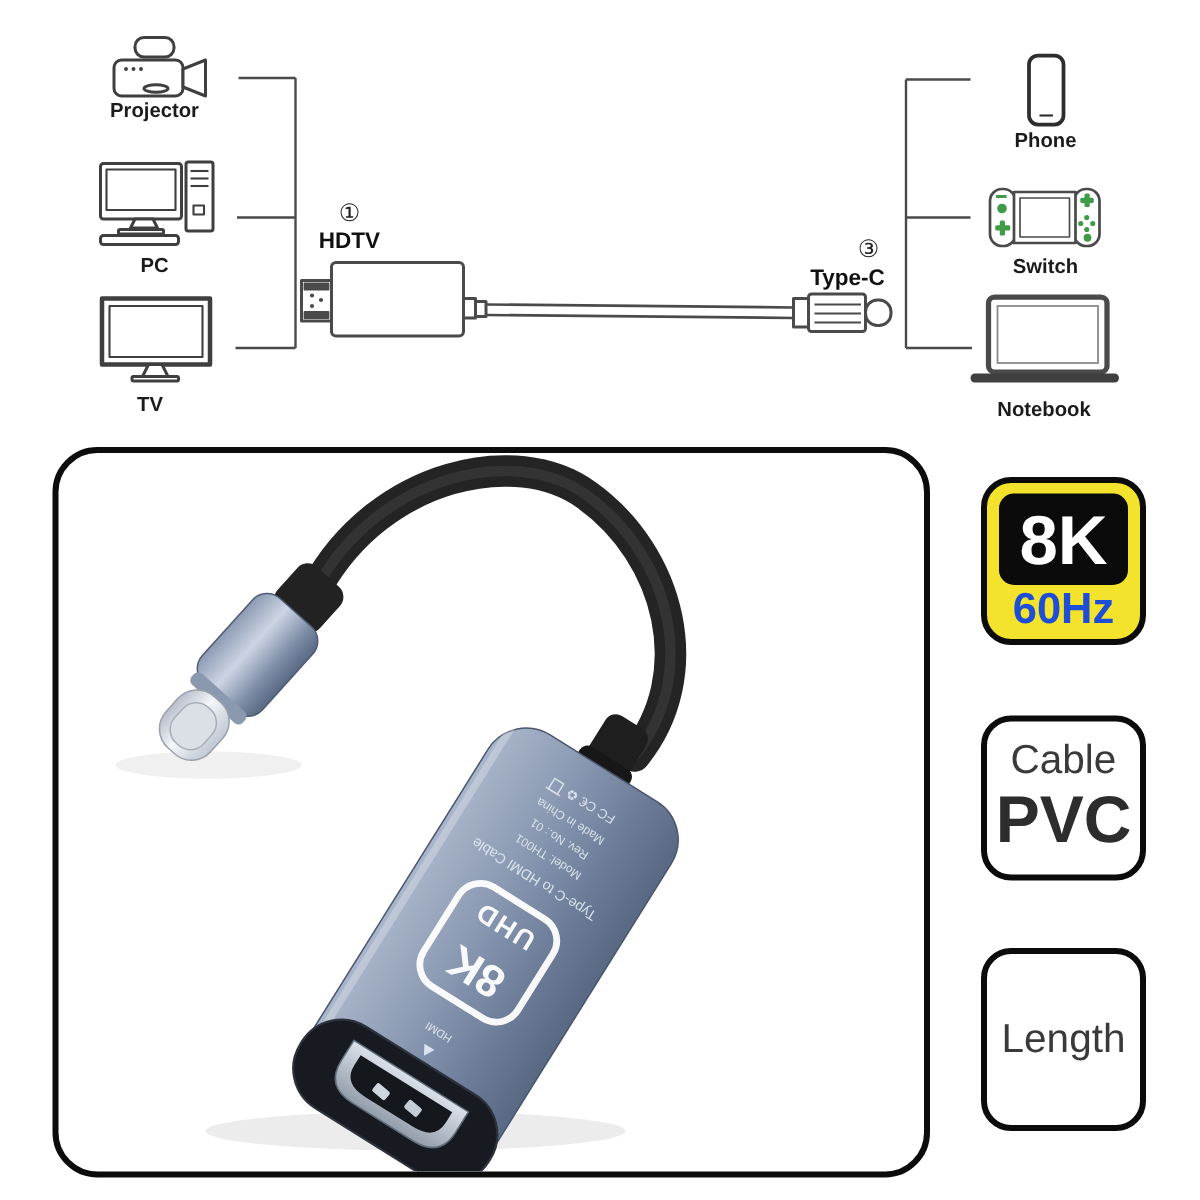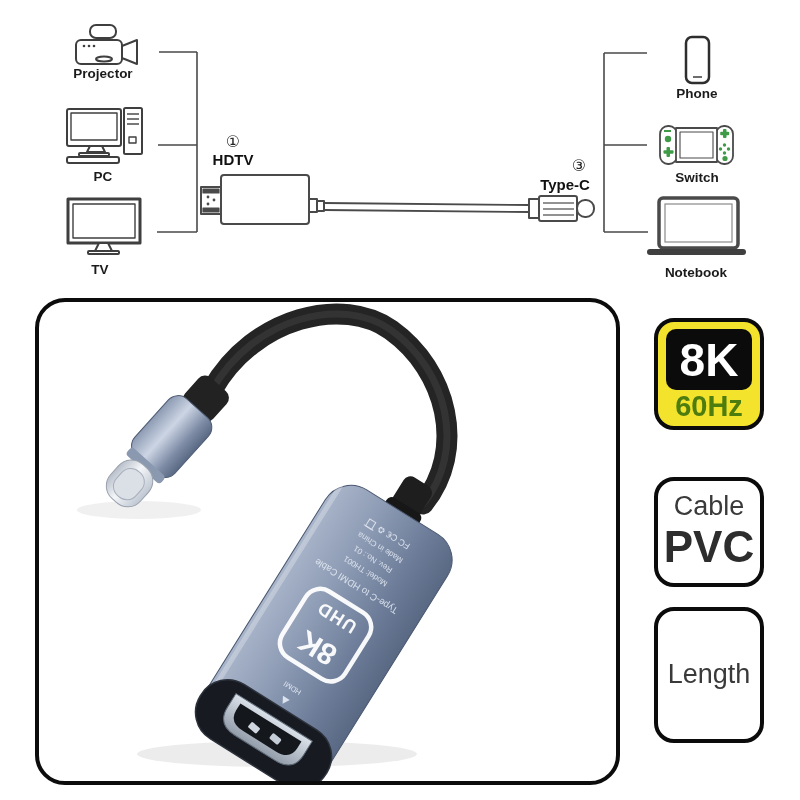--- a/index.html
+++ b/index.html
@@ -13,23 +13,23 @@
   .product-card{position:absolute;left:35px;top:298px;width:585px;height:487px;
                 box-sizing:border-box;border:4px solid #0c0c0c;border-radius:30px;
                 background:#ffffff;overflow:hidden;}
   .badge{position:absolute;left:654px;width:110px;box-sizing:border-box;
          border:4px solid #0b0b0b;border-radius:20px;background:#fff;
          display:flex;flex-direction:column;align-items:center;justify-content:center;}
   .badge-8k{top:318px;height:112px;background:#F3E32C;justify-content:flex-start;}
   .badge-8k .black-box{margin-top:7px;width:86px;height:61px;background:#0b0b0b;border-radius:10px;
          display:flex;align-items:center;justify-content:center;
          color:#ffffff;font-size:46px;font-weight:bold;}
-  .badge-8k .hz{margin-top:0px;font-size:29px;font-weight:bold;color:#4d7c0f;}
+  .badge-8k .hz{margin-top:0px;font-size:29px;font-weight:bold;color:#1d4ed8;}
   .badge-cable{top:477px;height:110px;}
-  .badge-length{top:607px;height:136px;}
+  .badge-length{top:632px;height:122px;}
   .badge .t1{font-size:27px;font-weight:400;color:#3a3a3a;line-height:1.15;}
   .badge .t2{font-size:44px;font-weight:bold;color:#2d2d2d;line-height:1.15;}
   .print-line{fill:#e6ecf5;opacity:0.88;}
 </style>
 </head>
 <body>
 
 <div class="screen">
 
   <svg class="diagram-svg" width="800" height="296" viewBox="0 0 800 296">

